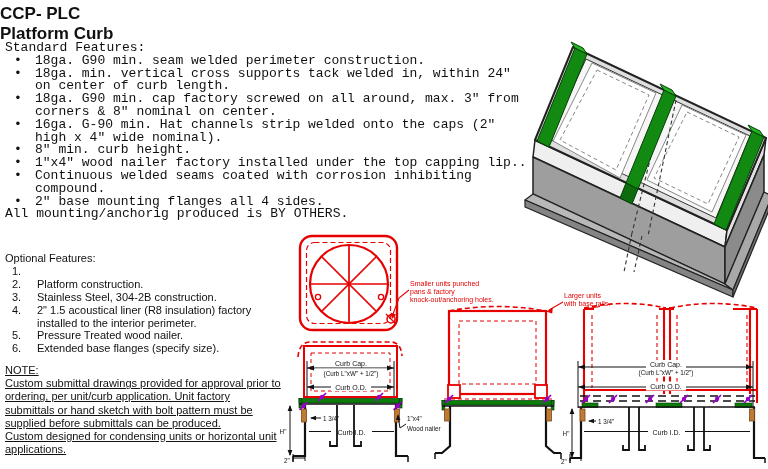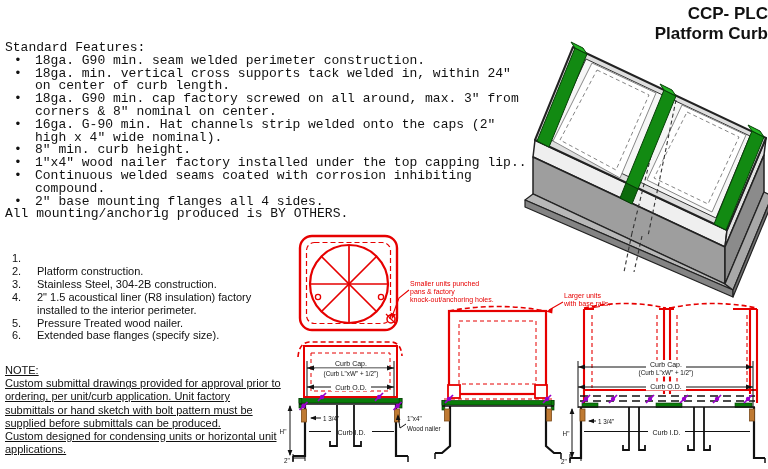--- a/index.html
+++ b/index.html
@@ -1,18 +1,18 @@
 <!DOCTYPE html>
 <html><head>
 <meta charset="utf-8">
 <style>
   html,body{margin:0;padding:0;background:#fff;}
   .page{position:relative;width:768px;height:469px;background:#fff;overflow:hidden;
         font-family:"Liberation Sans",sans-serif;color:#111;}
-  .title{position:absolute;top:4px;left:0;width:768px;text-align:right;
+  .title{position:absolute;top:4px;left:0;width:768px;text-align:left;
          font-weight:bold;font-size:17px;line-height:20px;}
   .sf{position:absolute;left:5px;top:42px;width:522px;font-size:13px;line-height:12.8px;font-family:Liberation Mono, monospace;}
   .of{position:absolute;left:5px;top:252px;width:285px;font-size:11px;line-height:12.9px;}
   .nt{position:absolute;left:5px;top:364px;width:276px;font-size:11px;line-height:13.2px;text-decoration:underline;}
   .row{display:flex;}
   .b{flex:0 0 21px;padding-left:9px;box-sizing:content-box;}
   .n{flex:0 0 25px;padding-left:7px;box-sizing:content-box;}
   .itx{flex:1;}
   .para{margin:0;}
   svg{position:absolute;left:0;top:0;}
@@ -62,20 +62,21 @@
         <span class="itx">Continuous welded seams coated with corrosion inhibiting compound.</span>
       </div>
     <div class="row">
         <span class="b">•</span>
         <span class="itx">2" base mounting flanges all 4 sides.</span>
       </div>
     <p class="para">All mounting/anchorig produced is BY OTHERS.</p>
   </div>
 
   <div class="of">
+    <div>Optional Features:</div>
     <div class="row">
         <span class="n">1.</span>
       </div>
     <div class="row">
         <span class="n">2.</span>
         <span class="itx">Platform construction.</span>
       </div>
     <div class="row">
         <span class="n">3.</span>
         <span class="itx">Stainless Steel, 304-2B construction.</span>

